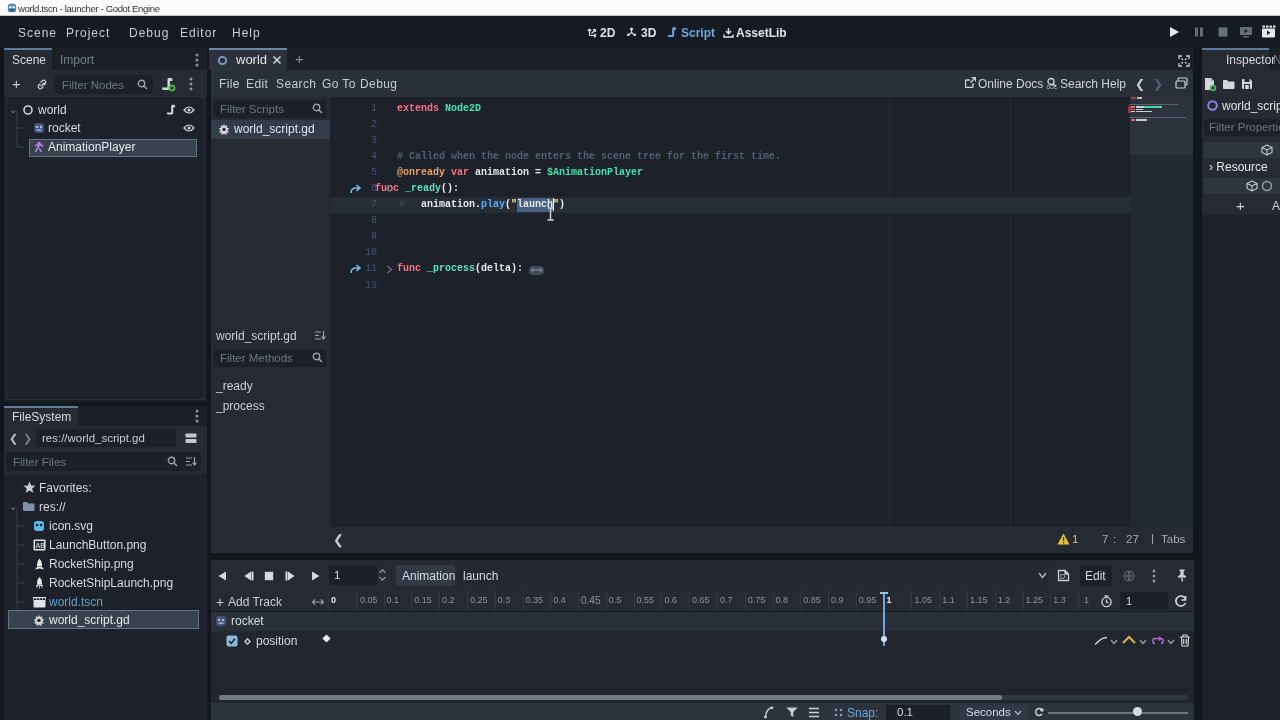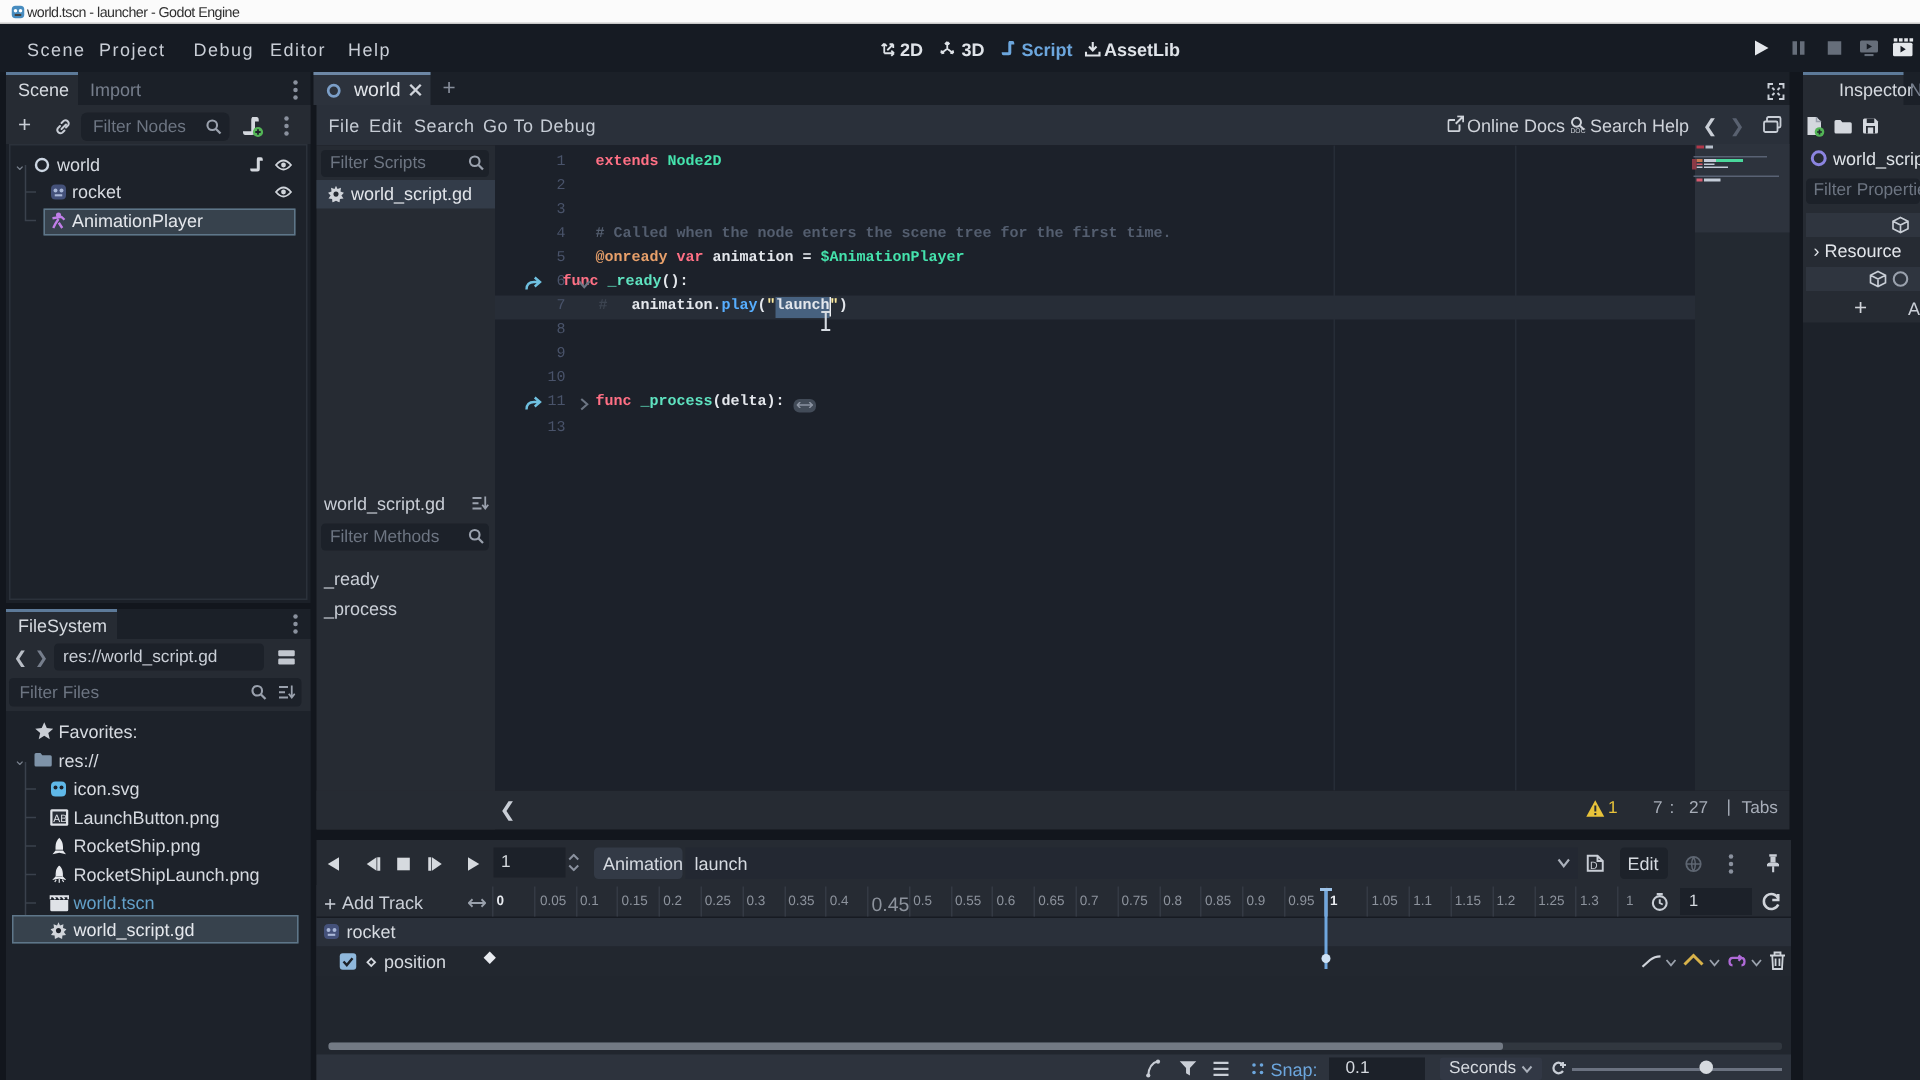--- a/index.html
+++ b/index.html
@@ -432,21 +432,21 @@
 <div class="abs txt" style="left:442.1px;top:595px;font-size:9px;color:#8d939d;">0.2</div>
 <div class="abs" style="left:466.9px;top:591px;width:1px;height:20px;background:#343a44;"></div>
 <div class="abs txt" style="left:469.9px;top:595px;font-size:9px;color:#8d939d;">0.25</div>
 <div class="abs" style="left:494.7px;top:591px;width:1px;height:20px;background:#343a44;"></div>
 <div class="abs txt" style="left:497.7px;top:595px;font-size:9px;color:#8d939d;">0.3</div>
 <div class="abs" style="left:522.5px;top:591px;width:1px;height:20px;background:#343a44;"></div>
 <div class="abs txt" style="left:525.5px;top:595px;font-size:9px;color:#8d939d;">0.35</div>
 <div class="abs" style="left:550.2px;top:591px;width:1px;height:20px;background:#343a44;"></div>
 <div class="abs txt" style="left:553.2px;top:595px;font-size:9px;color:#8d939d;">0.4</div>
 <div class="abs" style="left:578.0px;top:591px;width:1px;height:20px;background:#343a44;"></div>
-<div class="abs txt" style="left:581.0px;top:595px;font-size:13px;color:#8d939d;">0.45</div>
+<div class="abs txt" style="left:581.0px;top:595px;font-size:10px;color:#8d939d;">0.45</div>
 <div class="abs" style="left:605.8px;top:591px;width:1px;height:20px;background:#343a44;"></div>
 <div class="abs txt" style="left:608.8px;top:595px;font-size:9px;color:#8d939d;">0.5</div>
 <div class="abs" style="left:633.6px;top:591px;width:1px;height:20px;background:#343a44;"></div>
 <div class="abs txt" style="left:636.6px;top:595px;font-size:9px;color:#8d939d;">0.55</div>
 <div class="abs" style="left:661.4px;top:591px;width:1px;height:20px;background:#343a44;"></div>
 <div class="abs txt" style="left:664.4px;top:595px;font-size:9px;color:#8d939d;">0.6</div>
 <div class="abs" style="left:689.1px;top:591px;width:1px;height:20px;background:#343a44;"></div>
 <div class="abs txt" style="left:692.1px;top:595px;font-size:9px;color:#8d939d;">0.65</div>
 <div class="abs" style="left:716.9px;top:591px;width:1px;height:20px;background:#343a44;"></div>
 <div class="abs txt" style="left:719.9px;top:595px;font-size:9px;color:#8d939d;">0.7</div>

